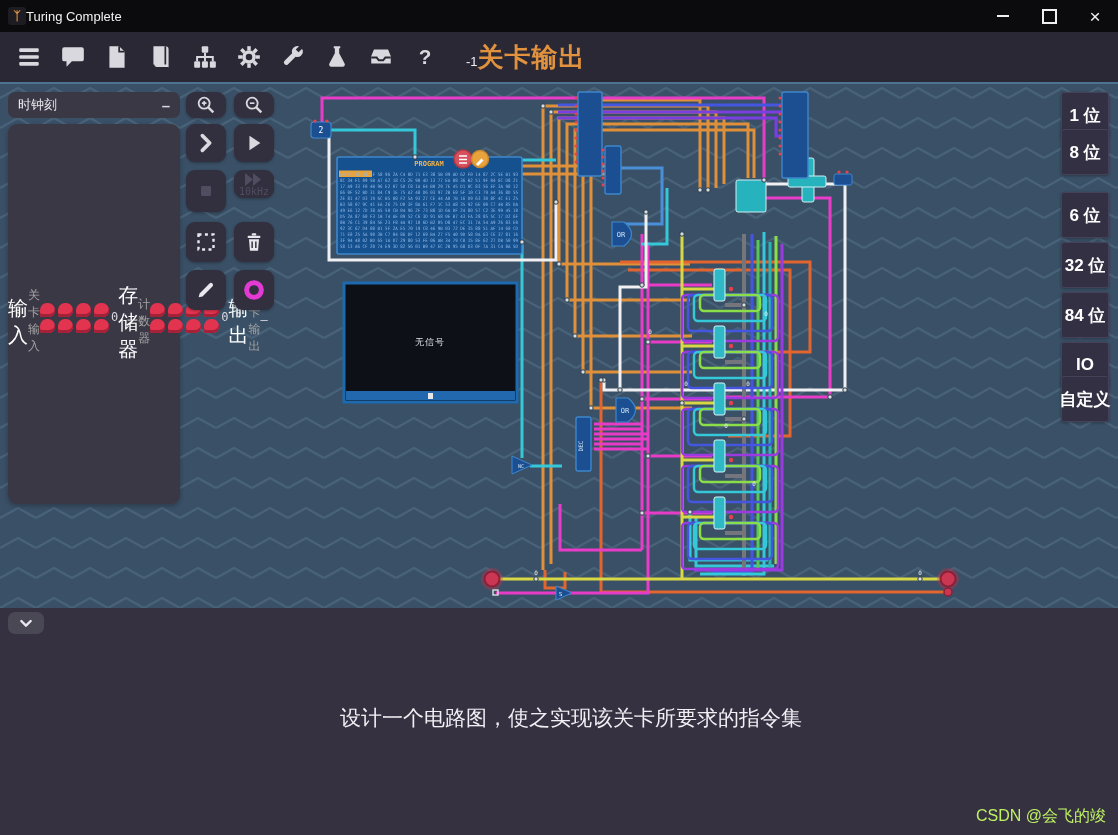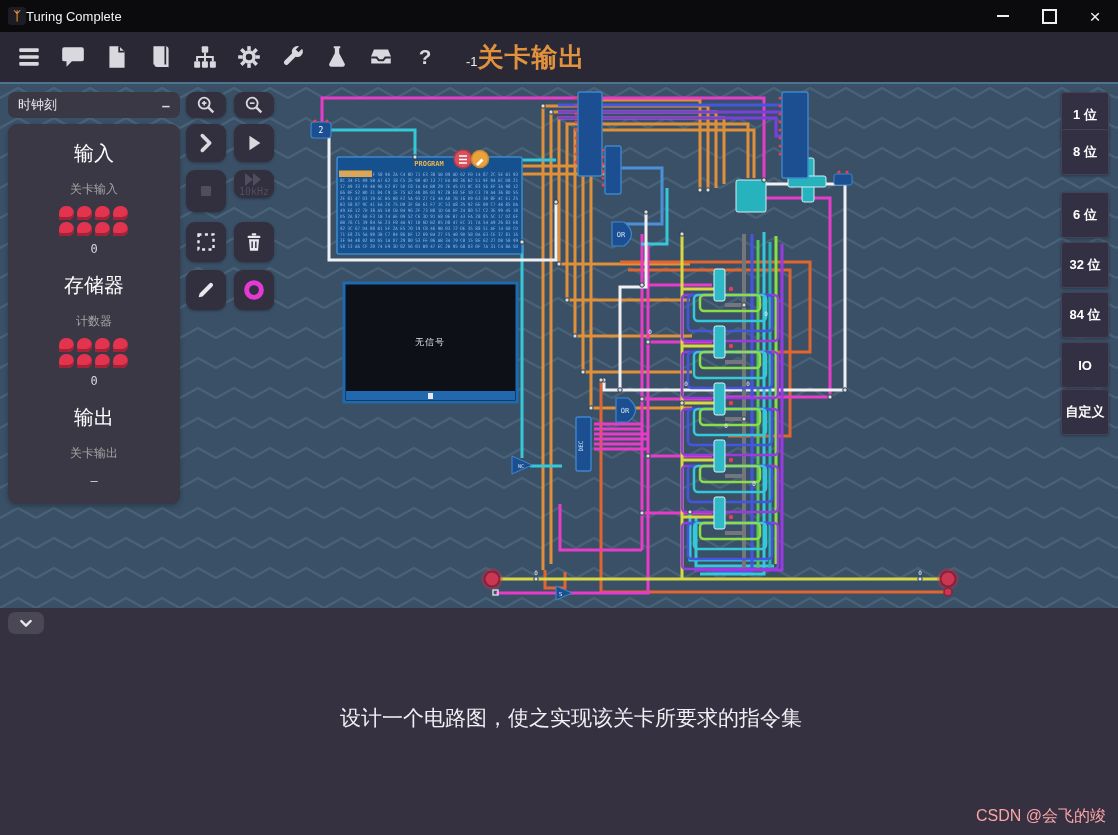--- a/index.html
+++ b/index.html
@@ -27,42 +27,42 @@
   
   .workspace{position:absolute;left:0;top:82px;width:1118px;height:526px;background:#3a5066;
              border-top:2px solid #4e7390;box-sizing:border-box;overflow:hidden;}
   .canvas-svg{position:absolute;left:0;top:0;}
   
   .clockbar{position:absolute;left:8px;top:8px;width:172px;height:26px;background:#3b3846;border-radius:7px;
             display:flex;align-items:center;font-size:13px;}
   .clockbar .lbl{margin-left:10px;}
   .clockbar .min{margin-left:auto;margin-right:10px;font-weight:bold;color:#d8d6de;font-size:15px;}
   .iopanel{position:absolute;left:8px;top:40px;width:172px;height:380px;background:#3b3846;border-radius:9px;
-           display:flex;flex-direction:column;align-items:center;box-shadow:0 2px 5px rgba(0,0,0,.25);}
+           display:flex;flex-direction:row;align-items:center;box-shadow:0 2px 5px rgba(0,0,0,.25);}
   .io-h{font-size:20px;color:#fff;margin-top:16px;}
   .io-sub{font-size:12px;color:#a3a3a3;margin-top:14px;}
   .dots{margin-top:8px;display:grid;grid-template-columns:repeat(4,17px);grid-auto-rows:15px;gap:1px 1px;}
   .dot{width:15px;height:14px;background:#e3344f;border-radius:7px 7px 6px 2px;
        box-shadow:inset 0 -3px 0 #a52138;}
   .io-val{font-size:12px;color:#d8d6de;margin-top:5px;font-family:"DejaVu Sans Mono",monospace;}
   
   .tbtn{position:absolute;background:#322f3f;border-radius:9px;display:flex;flex-direction:column;
         align-items:center;justify-content:center;box-shadow:0 1px 3px rgba(0,0,0,.3);}
   .tbtn svg{display:block;}
   .tbtn .khz{font-size:10px;color:#514d60;margin-top:-2px;font-family:"DejaVu Sans Mono",monospace;}
   
   .catbtn{position:absolute;left:1061px;width:46px;height:44px;background:#343044;border:1px solid #454158;
           border-radius:3px;display:flex;align-items:center;justify-content:center;
-          font-size:13px;font-weight:bold;color:#fff;white-space:nowrap;box-shadow:0 1px 3px rgba(0,0,0,.3);}
+          font-size:17px;font-weight:bold;color:#fff;white-space:nowrap;box-shadow:0 1px 3px rgba(0,0,0,.3);}
   
   .bottom{position:absolute;left:0;top:608px;width:1118px;height:227px;background:#353140;}
   .collapse{position:absolute;left:8px;top:4px;width:36px;height:22px;background:#4b4856;border-radius:7px;
             display:flex;align-items:center;justify-content:center;}
   .objective{position:absolute;left:0;top:96px;width:100%;text-align:center;font-size:21px;color:#f0eff4;margin-left:12px;}
-  .watermark{position:absolute;right:12px;bottom:8px;font-size:16px;color:#fca5a5;}
+  .watermark{position:absolute;right:12px;bottom:8px;font-size:16px;color:#bef264;}
 </style>
 </head>
 <body>
 
 <div class="app">
 
   <div class="titlebar">
     <div class="tb-logo">ᛉ</div>
     <div class="tb-title">Turing Complete</div>
     <div class="tb-controls">
@@ -549,21 +549,21 @@
           <circle cx="12" cy="12" r="6.8" fill="none" stroke="#e23ad2" stroke-width="4.6"></circle>
         </svg>
     </div>
 
     <div class="catbtn" style="top:8px">1 位</div>
     <div class="catbtn" style="top:45px">8 位</div>
     <div class="catbtn" style="top:108px">6 位</div>
     <div class="catbtn" style="top:158px">32 位</div>
     <div class="catbtn" style="top:208px">84 位</div>
     <div class="catbtn" style="top:258px">IO</div>
-    <div class="catbtn" style="top:305px">自定义</div>
+    <div class="catbtn" style="top:292px">自定义</div>
   </div>
 
   <div class="bottom">
     <div class="collapse">
       <svg width="16" height="16" viewBox="0 0 24 24">
           <path d="M5,9 L12,16 L19,9" fill="none" stroke="#e9e8ee" stroke-width="3.6" stroke-linecap="round" stroke-linejoin="round"></path>
         </svg>
     </div>
     <div class="objective">设计一个电路图，使之实现该关卡所要求的指令集</div>
     <div class="watermark">CSDN @会飞的竣</div>

